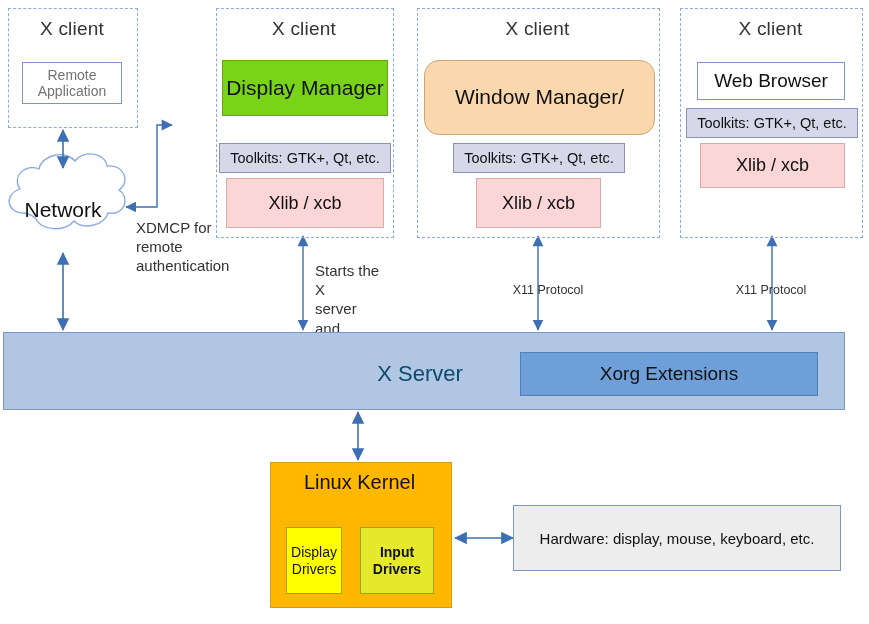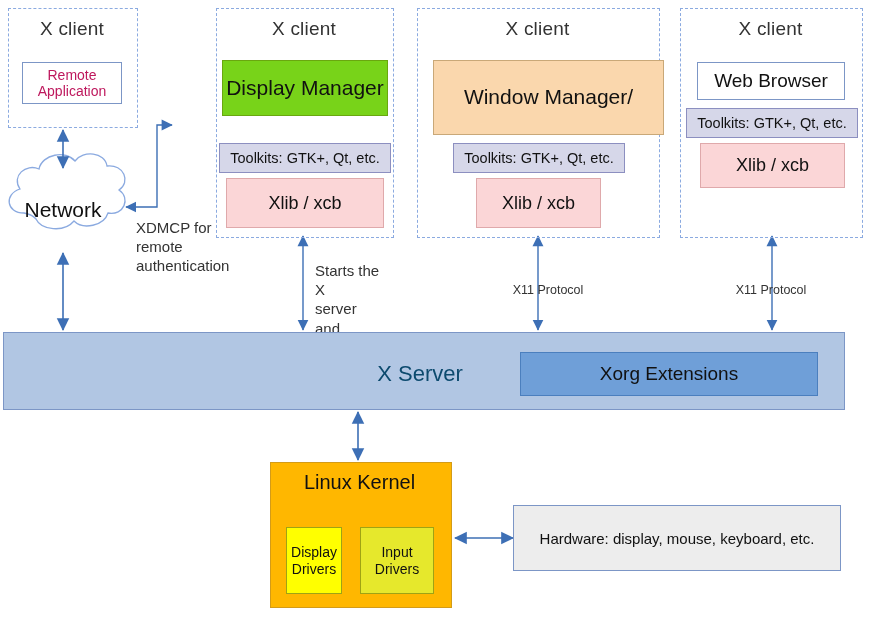--- a/index.html
+++ b/index.html
@@ -14,35 +14,35 @@
 
   
   .box{position:absolute;box-sizing:border-box;display:flex;align-items:center;
        justify-content:center;text-align:center;line-height:1.15;}
 
   .b-green   {background:#78D319;border:1px solid #6AA70F;font-size:21px;color:#111;}
   .b-orange  {background:#FAD7AD;border:1px solid #C9A878;font-size:21px;color:#111;}
   .b-white   {background:#ffffff;border:1px solid #7C96C6;font-size:19px;color:#111;}
   .b-toolkit {background:#D6D7E9;border:1px solid #8C8FC0;font-size:14.5px;color:#111;}
   .b-xlib    {background:#FBD6D7;border:1px solid #DFA9AB;font-size:18px;color:#111;}
-  .b-remote  {background:#ffffff;border:1px solid #7C96C6;font-size:14px;color:#be185d;}
+  .b-remote  {background:#ffffff;border:1px solid #7C96C6;font-size:14px;color:#737373;}
 
   
   .xserver{position:absolute;background:#B1C6E3;border:1px solid #7C96C6;box-sizing:border-box;}
   .xserver-label{position:absolute;font-size:22px;color:#0c4a6e;}
   .xorg-ext{position:absolute;background:#6F9FD8;border:1px solid #4B7FBE;box-sizing:border-box;
             display:flex;align-items:center;justify-content:center;font-size:19px;color:#111;}
 
   
   .kernel{position:absolute;background:#FFB700;border:1px solid #D39B18;box-sizing:border-box;}
   .kernel-label{position:absolute;left:0;right:0;text-align:center;font-size:20px;color:#111;}
   .drv{position:absolute;box-sizing:border-box;display:flex;align-items:center;
        justify-content:center;text-align:center;font-size:14px;color:#111;line-height:1.15;}
   .drv-display{background:#FFFF00;border:1px solid #9FA314;}
-  .drv-input{background:#E6E82C;border:1px solid #9FA314;}
+  .drv-input{background:#E6E82C;border:1px solid #9FA314;font-weight:bold;}
 
   .hardware{position:absolute;background:#EDEDED;border:1px solid #7C96C6;box-sizing:border-box;
             display:flex;align-items:center;justify-content:center;font-size:15px;color:#111;}
 
   
   .conn-label{position:absolute;font-size:15px;color:#333;line-height:1.28;}
   .conn-label.big{font-size:12.5px;}
 
   svg.overlay{position:absolute;left:0;top:0;width:869px;height:624px;overflow:visible;}
   .cloud-text{font-family:"Liberation Sans","DejaVu Sans",sans-serif;font-size:21px;fill:#111;}
@@ -106,21 +106,21 @@
   </div>
   <div class="box b-toolkit" style="left:219px;top:143px;width:172px;height:30px;">
     <span>Toolkits: GTK+, Qt, etc.</span>
   </div>
   <div class="box b-xlib" style="left:226px;top:178px;width:158px;height:50px;">
     <span>Xlib / xcb</span>
   </div>
 
   <div class="client-panel" style="left:417px;top:8px;width:241px;height:228px;"></div>
   <div class="client-title" style="left:417px;top:18px;width:241px;">X client</div>
-  <div class="box b-orange" style="left:433px;top:60px;width:231px;height:75px;flex-direction:column;">
+  <div class="box b-orange" style="left:424px;top:60px;width:231px;height:75px;flex-direction:column;border-radius:15px;">
     <span>Window Manager/</span>
   </div>
   <div class="box b-toolkit" style="left:453px;top:143px;width:172px;height:30px;">
     <span>Toolkits: GTK+, Qt, etc.</span>
   </div>
   <div class="box b-xlib" style="left:476px;top:178px;width:125px;height:50px;">
     <span>Xlib / xcb</span>
   </div>
 
   <div class="client-panel" style="left:680px;top:8px;width:181px;height:228px;"></div>

